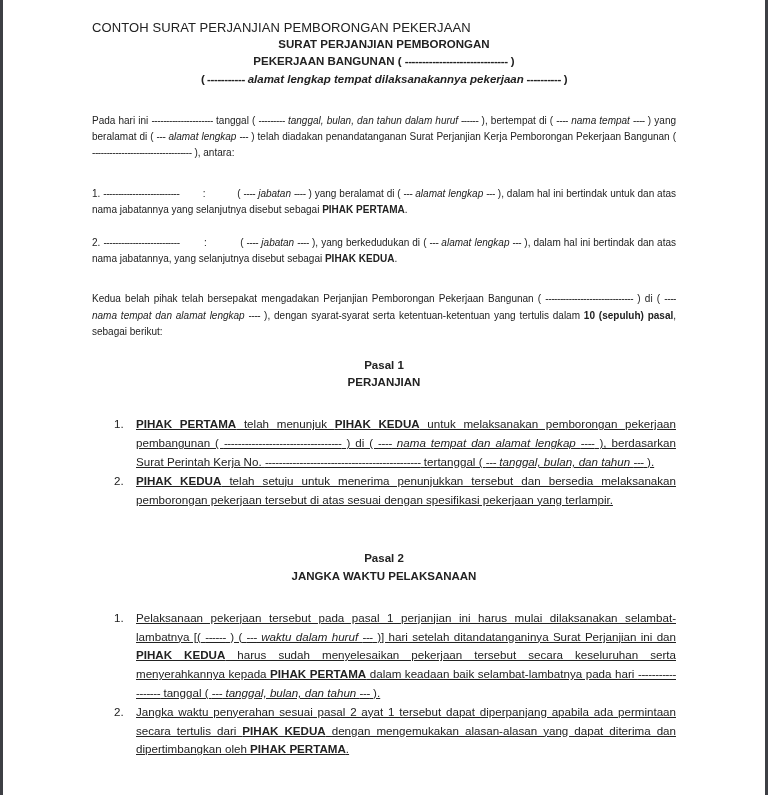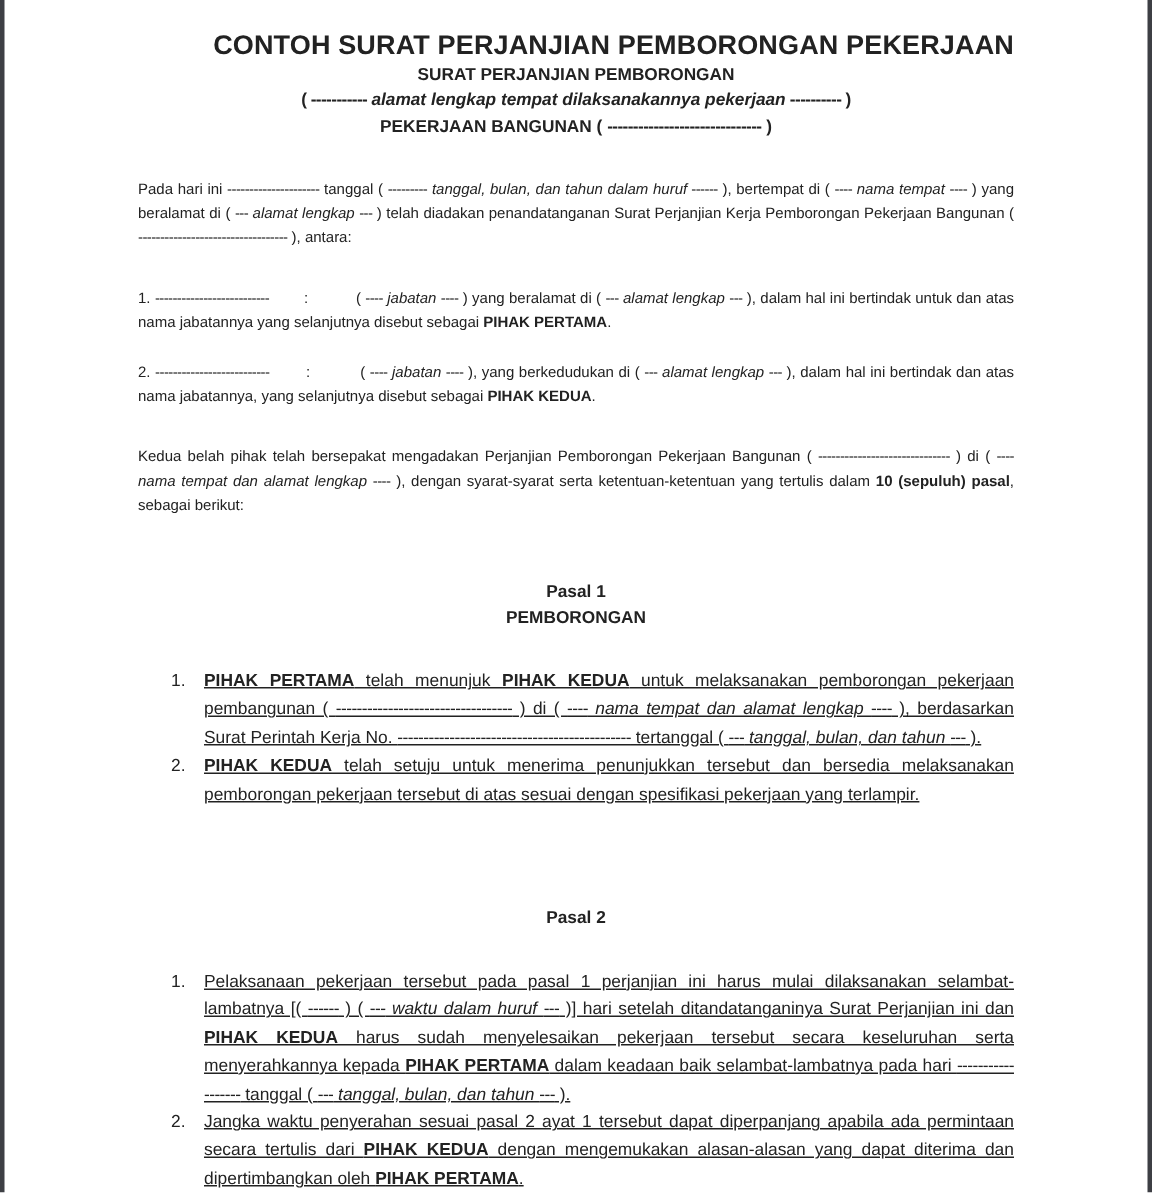--- a/index.html
+++ b/index.html
@@ -20,23 +20,23 @@
     border-left: 3px solid #3d3f44;
     border-right: 3px solid #3d3f44;
     overflow: hidden;
   }
   .doc {
     padding: 14px 89px 0 89px;
     box-sizing: border-box;
   }
 
   .main-title {
-    text-align: right;
-    font-size: 18px;
-    font-weight: bold;
+    text-align: left;
+    font-size: 13px;
+    font-weight: normal;
     letter-spacing: 0.1px;
     margin: 6px 0 0 0;
     line-height: 1.2;
   }
 
   .subtitle-block {
     text-align: center;
     font-size: 11.5px;
     font-weight: bold;
     line-height: 1.55;
@@ -62,21 +62,20 @@
   .dash {
     letter-spacing: -0.4px;
     font-style: normal;
   }
 
   .pasal-head {
     text-align: center;
     font-size: 11.5px;
     font-weight: bold;
     line-height: 1.5;
-    margin-top: 24px;
   }
 
   ol.items {
     margin: 0;
     padding: 0;
     list-style: none;
     counter-reset: item;
   }
   ol.items > li {
     position: relative;
@@ -100,22 +99,22 @@
 </head>
 <body>
 
 <div class="page">
   <div class="doc">
 
     <h1 class="main-title">CONTOH SURAT PERJANJIAN PEMBORONGAN PEKERJAAN</h1>
 
     <div class="subtitle-block">
       <div>SURAT PERJANJIAN PEMBORONGAN</div>
+      <div><span>PEKERJAAN BANGUNAN ( </span><span class="dash">------------------------------</span><span> )</span></div>
       <div><span class="dash">( ----------- </span><span class="ital">alamat lengkap tempat dilaksanakannya pekerjaan</span><span class="dash"> ---------- )</span></div>
-      <div><span>PEKERJAAN BANGUNAN ( </span><span class="dash">------------------------------</span><span> )</span></div>
     </div>
 
     <div class="gap-lg"></div>
 
     <p class="body-par par-first"><span>Pada hari ini </span><span class="dash">---------------------</span><span> tanggal ( </span><span class="dash">---------</span><span> </span><span class="i">tanggal, bulan, dan tahun dalam huruf</span><span class="dash"> ------</span><span> ), bertempat di ( </span><span class="dash">----</span><span class="i"> nama tempat </span><span class="dash">----</span><span> ) yang beralamat di ( </span><span class="dash">---</span><span class="i"> alamat lengkap </span><span class="dash">---</span><span> ) telah diadakan penandatanganan Surat Perjanjian Kerja Pemborongan Pekerjaan Bangunan ( </span><span class="dash">----------------------------------</span><span> ), antara:</span></p>
 
     <div class="gap-lg"></div>
 
     <p class="body-par"><span>1.</span>&nbsp;<span class="dash">--------------------------</span>&nbsp;&nbsp;&nbsp;&nbsp;&nbsp;&nbsp;&nbsp;&nbsp;<span>:</span>&nbsp;&nbsp;&nbsp;&nbsp;&nbsp;&nbsp;&nbsp;&nbsp;&nbsp;&nbsp;&nbsp;<span>( </span><span class="dash">----</span><span class="i"> jabatan </span><span class="dash">----</span><span> )</span><span> yang beralamat di ( </span><span class="dash">---</span><span class="i"> alamat lengkap </span><span class="dash">---</span><span> ), dalam hal ini bertindak untuk dan atas nama jabatannya yang selanjutnya disebut sebagai </span><span class="b">PIHAK PERTAMA</span><span>.</span></p>
 
@@ -124,35 +123,36 @@
     <p class="body-par"><span>2.</span>&nbsp;<span class="dash">--------------------------</span>&nbsp;&nbsp;&nbsp;&nbsp;&nbsp;&nbsp;&nbsp;&nbsp;<span>:</span>&nbsp;&nbsp;&nbsp;&nbsp;&nbsp;&nbsp;&nbsp;&nbsp;&nbsp;&nbsp;&nbsp;<span>( </span><span class="dash">----</span><span class="i"> jabatan </span><span class="dash">----</span><span> )</span><span>, yang berkedudukan di ( </span><span class="dash">---</span><span class="i"> alamat lengkap </span><span class="dash">---</span><span> ), dalam hal ini bertindak dan atas nama jabatannya, yang selanjutnya disebut sebagai </span><span class="b">PIHAK KEDUA</span><span>.</span></p>
 
     <div class="gap-lg"></div>
 
     <p class="body-par"><span>Kedua belah pihak telah bersepakat mengadakan Perjanjian Pemborongan Pekerjaan Bangunan ( </span><span class="dash">------------------------------</span><span> ) di ( </span><span class="dash">----</span><span class="i"> nama tempat dan alamat lengkap </span><span class="dash">----</span><span> ), dengan syarat-syarat serta ketentuan-ketentuan yang tertulis dalam </span><span class="b">10 (sepuluh) pasal</span><span>, sebagai berikut:</span></p>
 
     <div class="gap-md"></div>
 
     <div class="pasal-head">
       <div>Pasal 1</div>
-      <div>PEMBORONGAN</div>
+      <div>PERJANJIAN</div>
     </div>
 
     <div class="gap-lg"></div>
 
     <ol class="items">
       <li><span class="b">PIHAK PERTAMA</span><span> telah menunjuk </span><span class="b">PIHAK KEDUA</span><span> untuk melaksanakan pemborongan pekerjaan pembangunan ( </span><span class="dash">----------------------------------</span><span> ) di ( </span><span class="dash">----</span><span class="i"> nama tempat dan alamat lengkap </span><span class="dash">----</span><span> ), berdasarkan Surat Perintah Kerja No. </span><span class="dash">---------------------------------------------</span><span> tertanggal ( </span><span class="dash">---</span><span class="i"> tanggal, bulan, dan tahun </span><span class="dash">---</span><span> ).</span></li>
       <li><span class="b">PIHAK KEDUA</span><span> telah setuju untuk menerima penunjukkan tersebut dan bersedia melaksanakan pemborongan pekerjaan tersebut di atas sesuai dengan spesifikasi pekerjaan yang terlampir.</span></li>
     </ol>
 
     <div class="gap-lg"></div>
     <div class="gap-md"></div>
 
     <div class="pasal-head">
       <div>Pasal 2</div>
+      <div>JANGKA WAKTU PELAKSANAAN</div>
     </div>
 
     <div class="gap-lg"></div>
 
     <ol class="items">
       <li><span>Pelaksanaan pekerjaan tersebut pada pasal 1 perjanjian ini harus mulai dilaksanakan selambat-lambatnya [( </span><span class="dash">------</span><span> ) ( </span><span class="dash">---</span><span class="i"> waktu dalam huruf </span><span class="dash">---</span><span> )] hari setelah ditandatanganinya Surat Perjanjian ini dan </span><span class="b">PIHAK KEDUA</span><span> harus sudah menyelesaikan pekerjaan tersebut secara keseluruhan serta menyerahkannya kepada </span><span class="b">PIHAK PERTAMA</span><span> dalam keadaan baik selambat-lambatnya pada hari </span><span class="dash">------------------</span><span> tanggal ( </span><span class="dash">---</span><span class="i"> tanggal, bulan, dan tahun </span><span class="dash">---</span><span> ).</span></li>
       <li><span>Jangka waktu penyerahan sesuai pasal 2 ayat 1 tersebut dapat diperpanjang apabila ada permintaan secara tertulis dari </span><span class="b">PIHAK KEDUA</span><span> dengan mengemukakan alasan-alasan yang dapat diterima dan dipertimbangkan oleh </span><span class="b">PIHAK PERTAMA</span><span>.</span></li>
 
     </ol>
 

